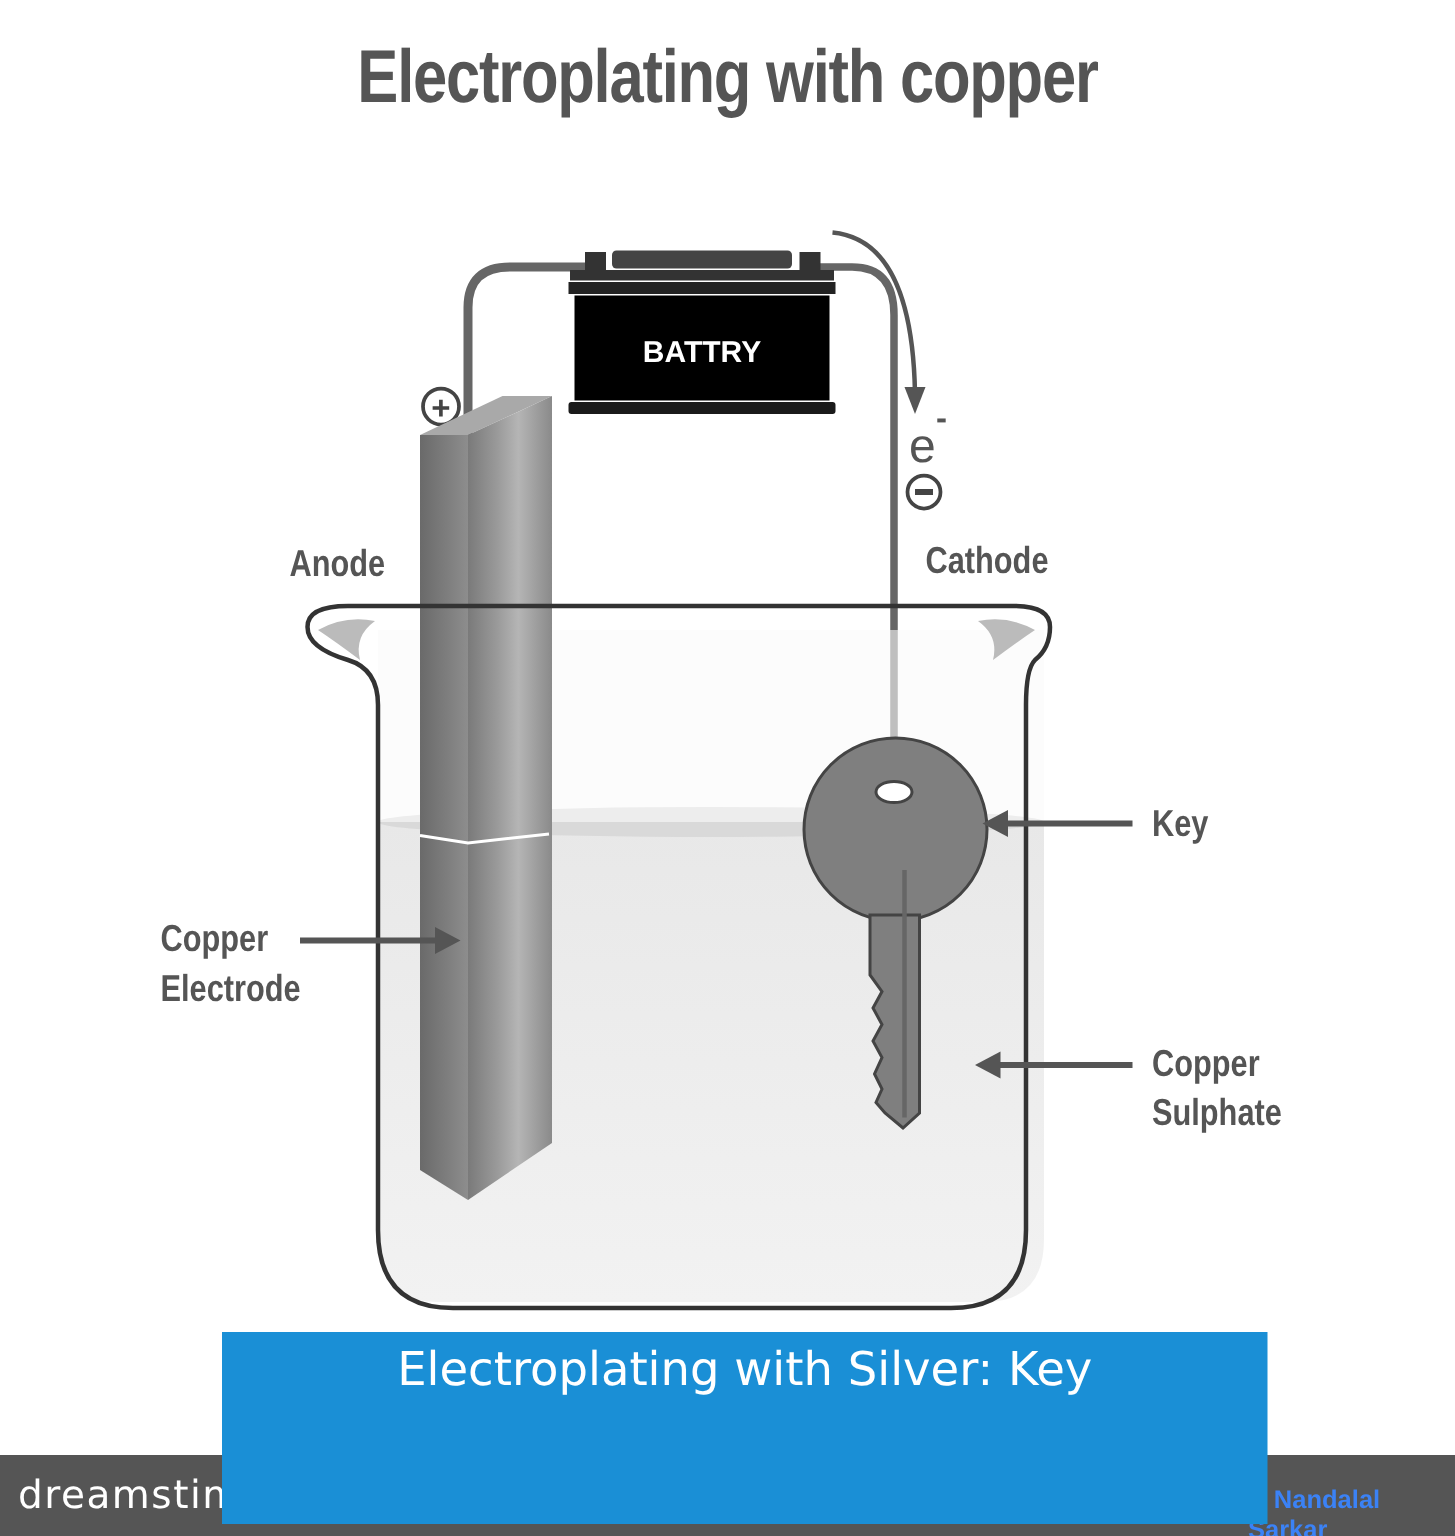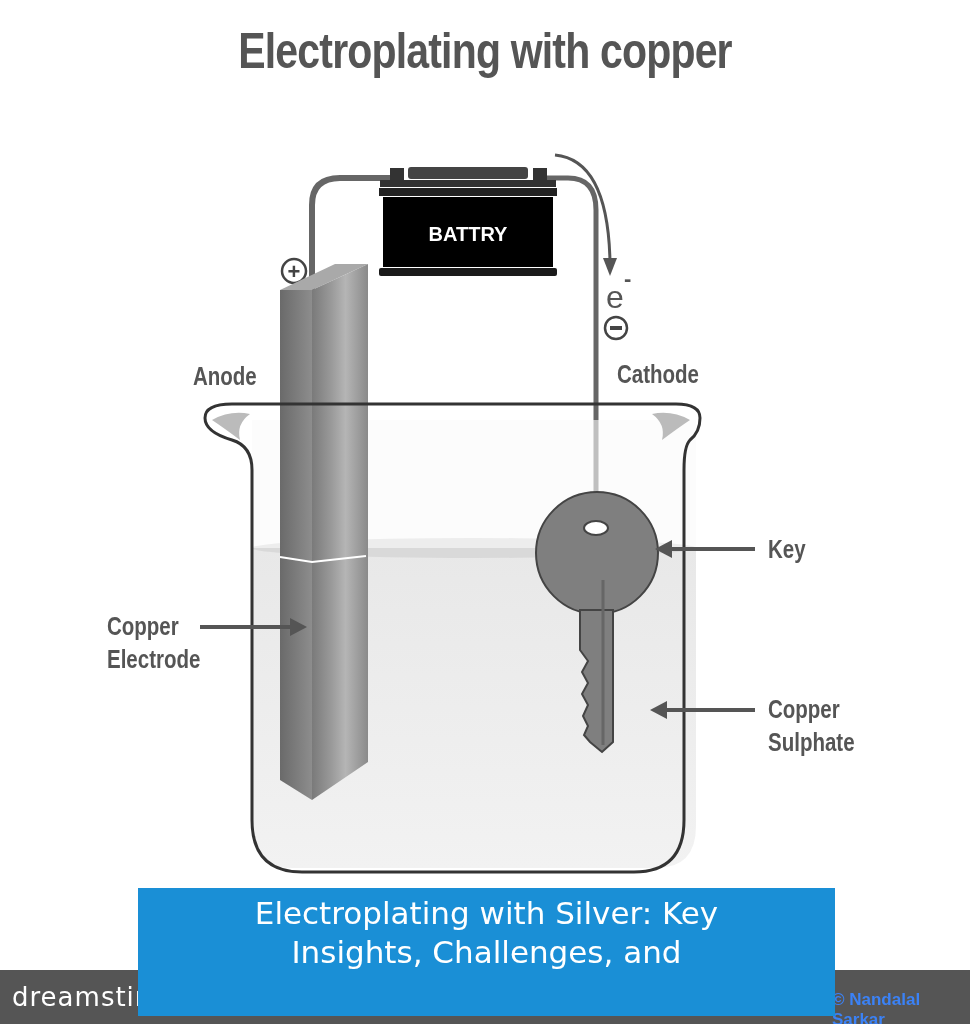--- a/index.html
+++ b/index.html
@@ -8,21 +8,21 @@
   .title { position:absolute; left:0; top:22px; width:970px; text-align:center;
            font-family:"Liberation Sans Narrow","Liberation Sans", sans-serif; font-weight:bold;
            font-size:50px; color:#555555; letter-spacing:-1px; transform:scaleX(0.82); transform-origin:center; }
   .label { position:absolute; font-family:"Liberation Sans", sans-serif; font-weight:bold; color:#555555;
            font-size:25px; line-height:32px; transform:scaleX(0.82); transform-origin:left top; white-space:nowrap; }
   svg.diagram { position:absolute; left:0; top:0; }
   .footer-bar { position:absolute; left:0; top:970px; width:970px; height:54px; background:#555555; }
   .footer-brand { position:absolute; left:12px; top:982px; color:#ffffff; font-size:26px; font-family:"DejaVu Sans", sans-serif;
                   letter-spacing:1px; }
   .footer-credit { position:absolute; left:832px; top:990px; color:#3b82f6; font-size:17px; font-weight:bold; }
-  .caption { position:absolute; left:138px; top:888px; width:697px; height:128px; background:#1a8fd6;
+  .caption { position:absolute; left:148px; top:888px; width:697px; height:128px; background:#1a8fd6;
              color:#ffffff; text-align:center; font-family:"DejaVu Sans", sans-serif; font-size:31px; line-height:39px;
              padding-top:6px; box-sizing:border-box; }
   .caption span { display:block; }
 </style>
 </head>
 <body>
 
 <div class="title">Electroplating with copper</div>
 
 <svg class="diagram" width="970" height="1024" viewBox="0 0 970 1024">
@@ -126,14 +126,13 @@
 <div class="label" style="left:107px; top:643px;">Electrode</div>
 <div class="label" style="left:768px; top:693px;">Copper</div>
 <div class="label" style="left:768px; top:726px;">Sulphate</div>
 
 <div class="footer-bar"></div>
 <div class="footer-brand">dreamstime.c</div>
 <div class="footer-credit">© Nandalal Sarkar</div>
 
 <div class="caption">
   <span>Electroplating with Silver: Key</span>
-  <span>Insights, Challenges, and</span>
 </div>
 
 </body></html>

